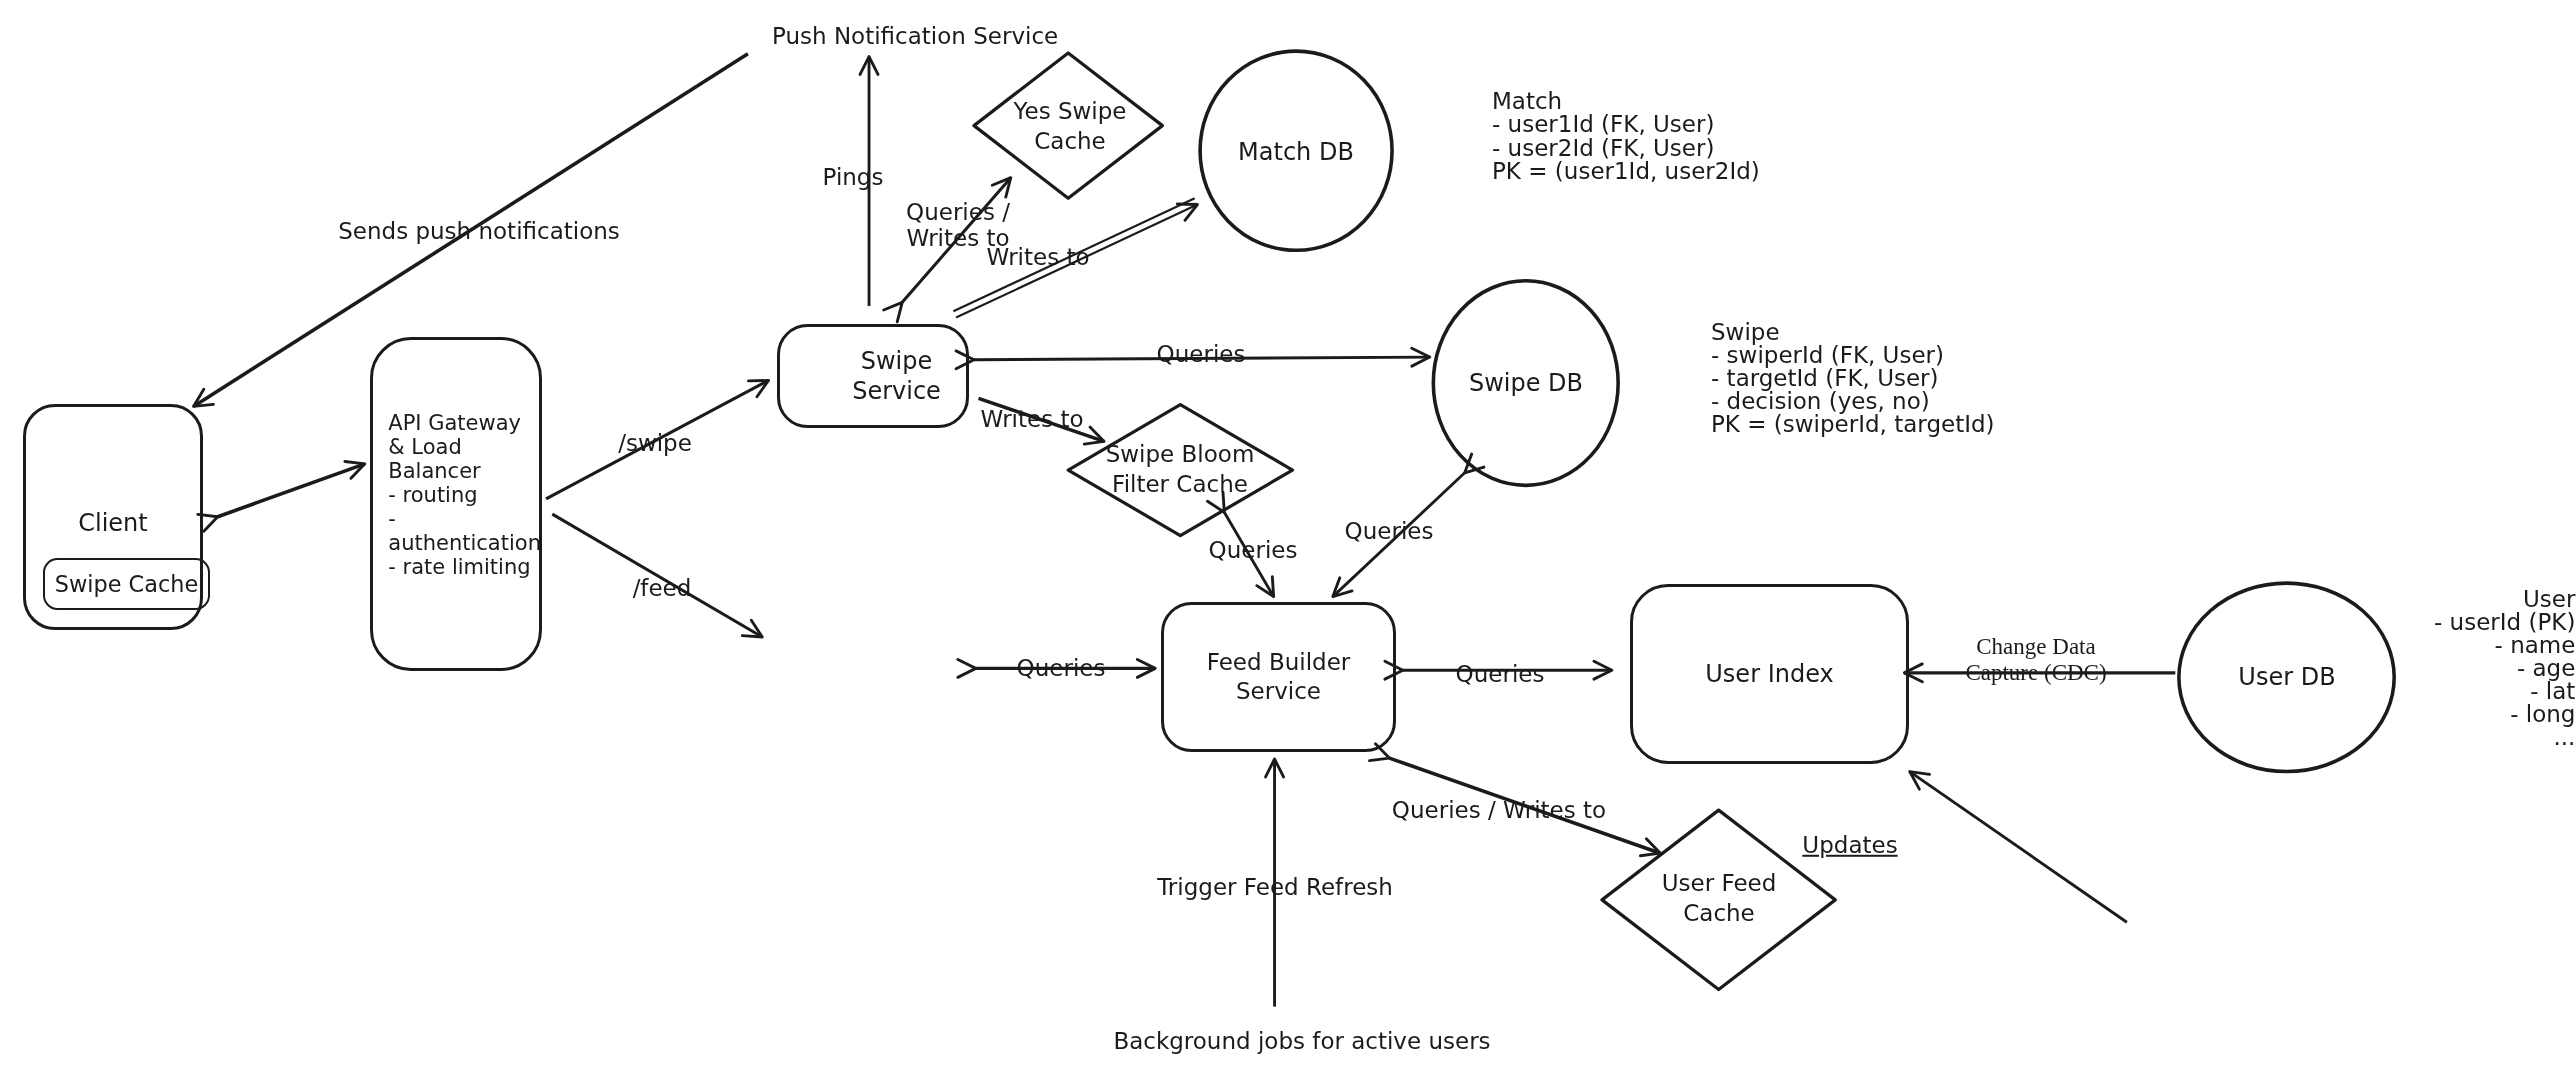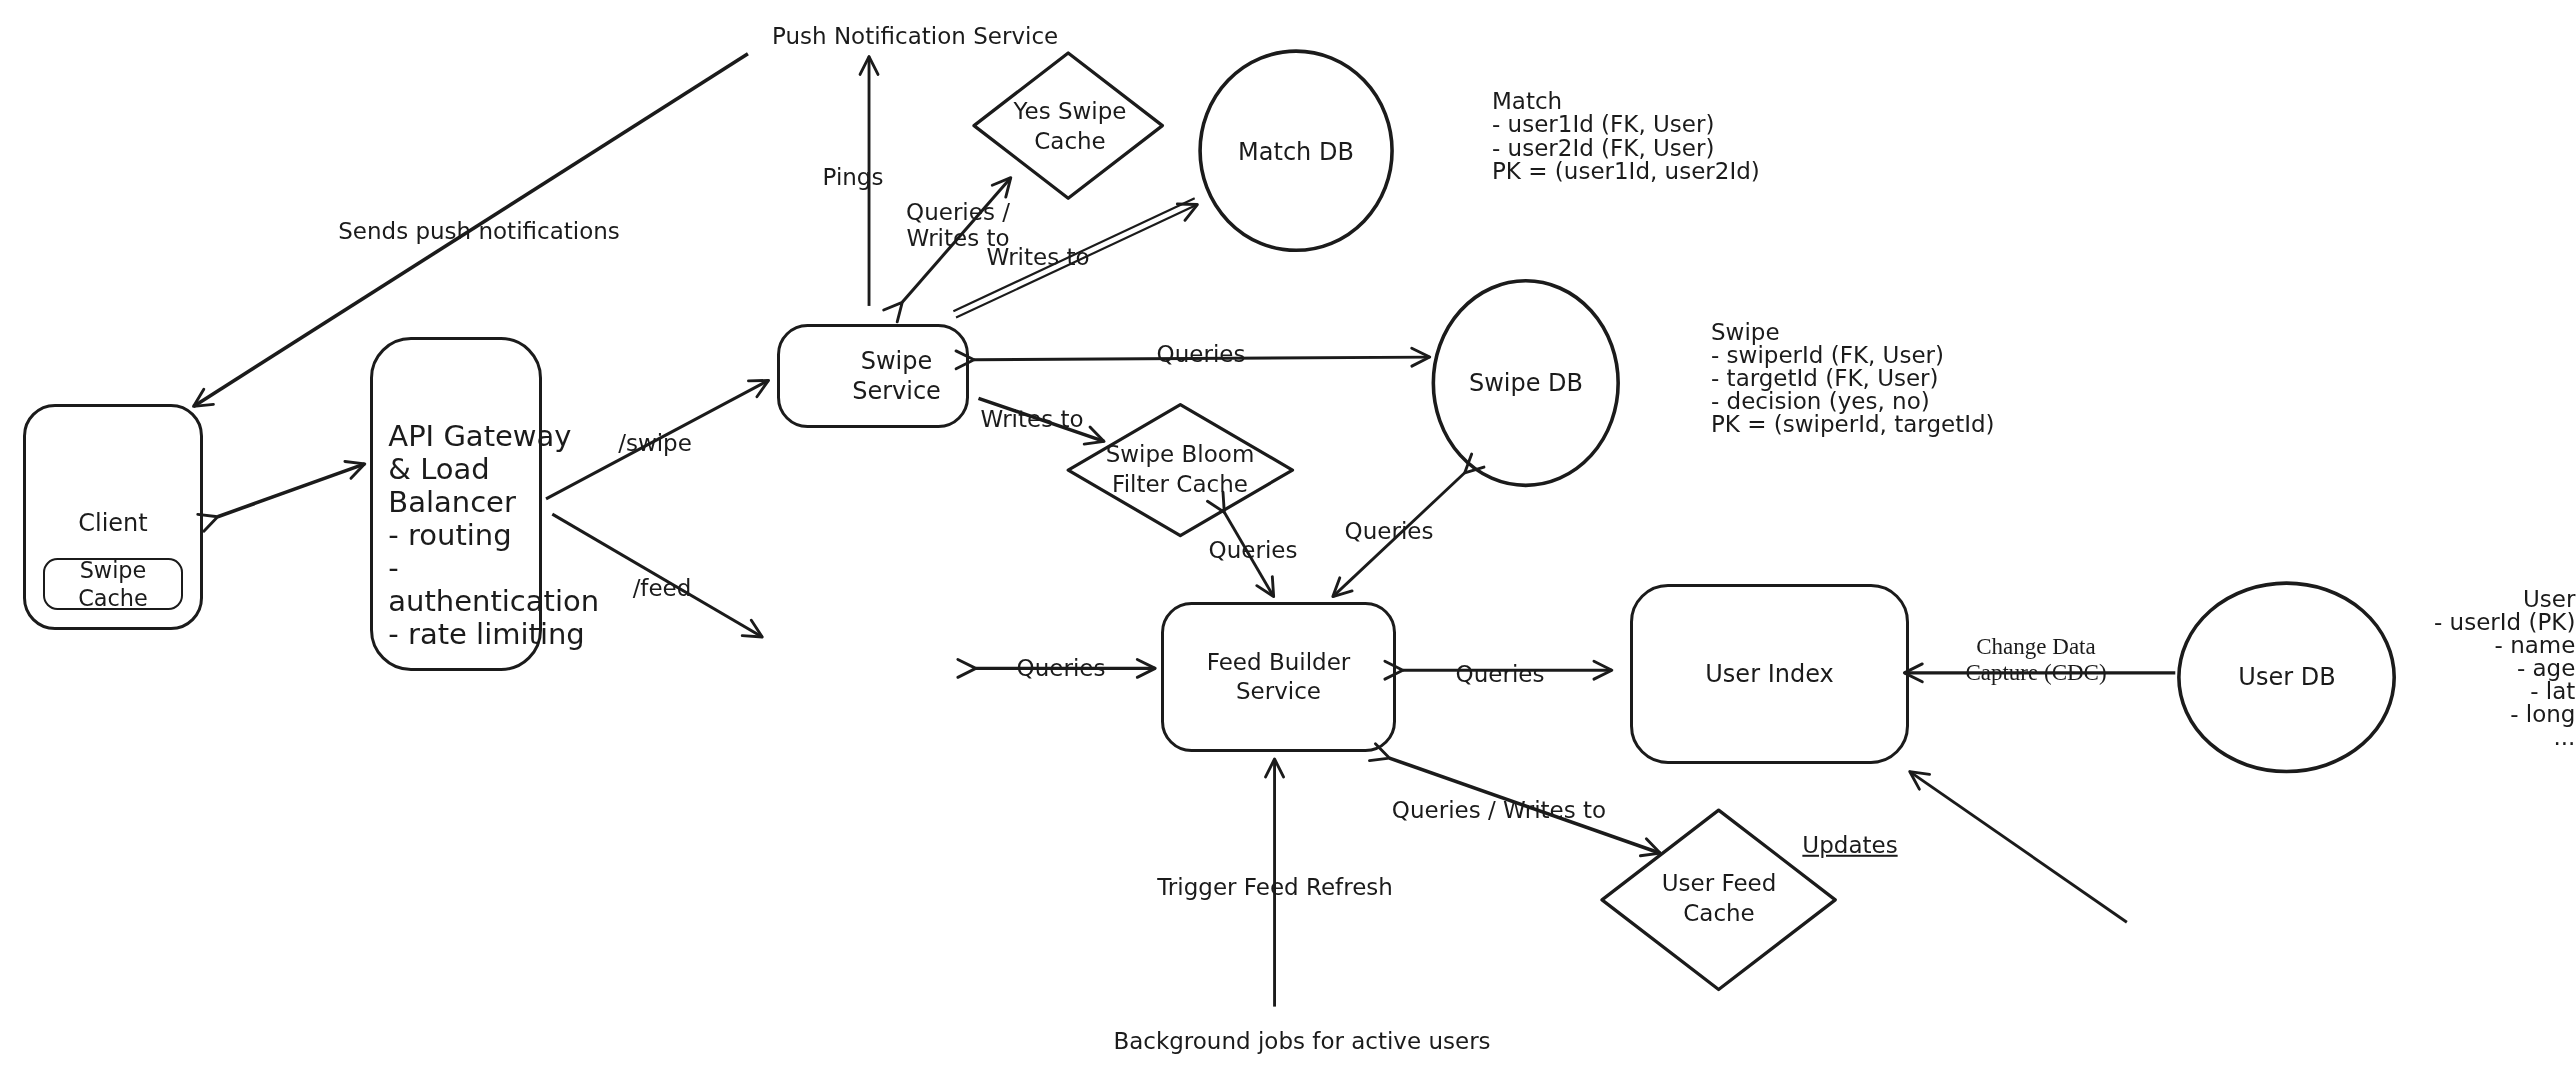--- a/index.html
+++ b/index.html
@@ -91,27 +91,27 @@
     <line x1="1087" y1="745" x2="1287" y2="745" stroke="#1b1b1b" stroke-width="3.4" marker-start="url(#arrow)" marker-end="url(#arrow)"></line>
     <line x1="1563" y1="747" x2="1796" y2="747" stroke="#1b1b1b" stroke-width="3.4" marker-start="url(#arrow)" marker-end="url(#arrow)"></line>
     <line x1="2424" y1="750" x2="2122" y2="750" stroke="#1b1b1b" stroke-width="3.4" marker-end="url(#arrow)"></line>
     <line x1="1548" y1="845" x2="1850" y2="951" stroke="#1b1b1b" stroke-width="4" marker-start="url(#arrow)" marker-end="url(#arrow)"></line>
     <line x1="2370" y1="1028" x2="2128" y2="860" stroke="#1b1b1b" stroke-width="3.2" marker-end="url(#arrow)"></line>
     <line x1="1420" y1="1122" x2="1420" y2="846" stroke="#1b1b1b" stroke-width="3.2" marker-end="url(#arrow)"></line>
   </svg>
 
   <div class="node-rect" style="left:23px; top:404px; width:180px; height:226px; border-radius:32px;">
     <div class="node-label" style="position:absolute; left:0; right:0; top:101px;">Client</div>
-    <div class="node-rect" style="left:17px; top:151px; width:140px; height:52px; border-radius:14.4px; border-width:2.7px;">
+    <div class="node-rect" style="left:17px; top:151px; width:167px; height:52px; border-radius:14.4px; border-width:2.7px;">
       <div class="node-label" style="font-size:22.4px;">Swipe Cache</div>
     </div>
   </div>
 
   <div class="node-rect" style="left:370px; top:337px; width:172px; height:334px; border-radius:41px;">
-    <div class="block-label" style="left:15.3px; top:72px; font-size:29px; line-height:1.14;margin-top:8px;">API Gateway
+    <div class="block-label" style="left:15.3px; top:72px; font-size:21px; line-height:1.14;">API Gateway
 &amp; Load Balancer
 - routing
 - authentication
 - rate limiting</div>
   </div>
 
   <div class="node-rect" style="left:777px; top:324px; width:192px; height:104px;padding-left:47px;">
     <div class="node-label">Swipe Service</div>
   </div>
 

